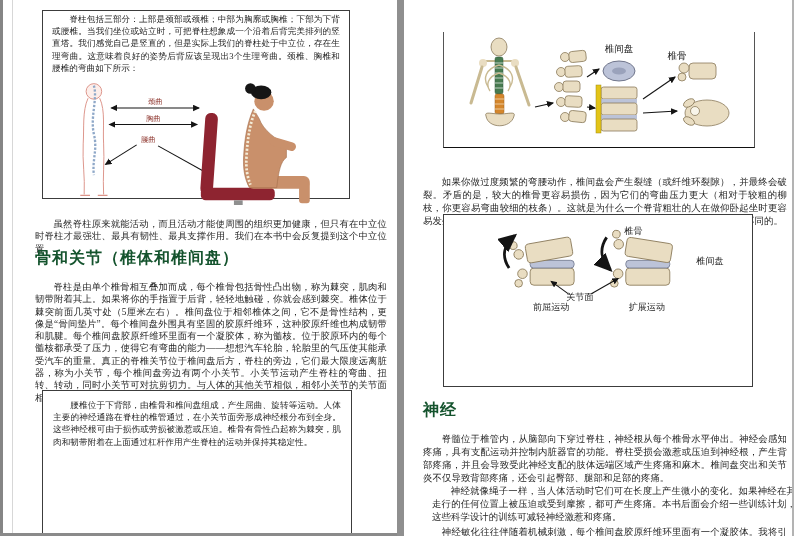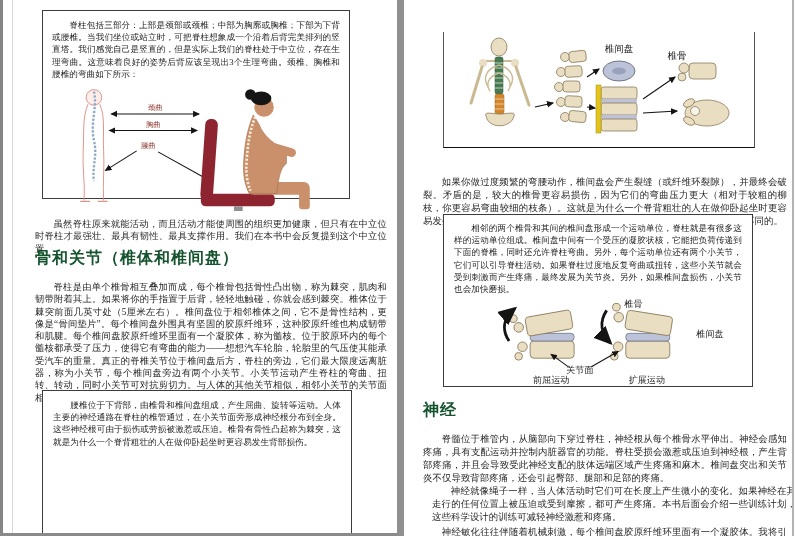--- a/index.html
+++ b/index.html
@@ -25,21 +25,21 @@
   svg{display:block;}
   svg text{font-family:"Liberation Serif","DejaVu Serif",serif;}
 </style>
 </head>
 <body>
 
 <div class="screen">
 
   <div class="page page-left">
 
-    <div class="tbox" style="left:29px;top:10px;width:308px;height:189px;padding:8px 9px 0;">
+    <div class="tbox" style="left:29px;top:10px;width:308px;height:189px;padding:2px 9px 0;">
       <p class="boxp">脊柱包括三部分：上部是颈部或颈椎；中部为胸廓或胸椎；下部为下背或腰椎。当我们坐位或站立时，可把脊柱想象成一个沿着后背完美排列的竖直塔。我们感觉自己是竖直的，但是实际上我们的脊柱处于中立位，存在生理弯曲。这意味着良好的姿势后背应该呈现出3个生理弯曲。颈椎、胸椎和腰椎的弯曲如下所示：</p>
       <svg width="282" height="128" viewBox="0 0 290 130" style="margin:3px auto 0;">
         <defs>
           <marker id="ahA" markerWidth="7" markerHeight="7" refX="5.5" refY="3" orient="auto-start-reverse">
             <path d="M0,0 L6.5,3 L0,6 Z" fill="#141414"></path>
           </marker>
         </defs>
 
         <g>
           <circle cx="40" cy="14" r="8" fill="#fdeeea" stroke="#dc9489" stroke-width="1"></circle>
@@ -84,21 +84,21 @@
       </svg>
     </div>
 
     <p class="bodyp" style="left:22px;top:218px;width:352px;">虽然脊柱原来就能活动，而且活动才能使周围的组织更加健康，但只有在中立位时脊柱才最强壮、最具有韧性、最具支撑作用。我们在本书中会反复提到这个中立位置。</p>
 
     <h2 class="heading" style="left:22px;top:248px;">骨和关节（椎体和椎间盘）</h2>
 
     <p class="bodyp" style="left:22px;top:281px;width:352px;">脊柱是由单个椎骨相互叠加而成，每个椎骨包括骨性凸出物，称为棘突，肌肉和韧带附着其上。如果将你的手指置于后背，轻轻地触碰，你就会感到棘突。椎体位于棘突前面几英寸处（5厘米左右）。椎间盘位于相邻椎体之间，它不是骨性结构，更像是“骨间垫片”。每个椎间盘外围具有坚固的胶原纤维环，这种胶原纤维也构成韧带和肌腱。每个椎间盘胶原纤维环里面有一个凝胶体，称为髓核。位于胶原环内的每个髓核都承受了压力，使得它有弯曲的能力——想想汽车轮胎，轮胎里的气压使其能承受汽车的重量。真正的脊椎关节位于椎间盘后方，脊柱的旁边，它们最大限度远离脏器，称为小关节，每个椎间盘旁边有两个小关节。小关节运动产生脊柱的弯曲、扭转、转动，同时小关节可对抗剪切力。与人体的其他关节相似，相邻小关节的关节面相互滑动使脊柱产生平滑的运动模式。</p>
 
     <div class="tbox" style="left:29px;top:390px;width:310px;height:160px;padding:8px 10px 0;">
-      <p class="boxp">腰椎位于下背部，由椎骨和椎间盘组成，产生屈曲、旋转等运动。人体主要的神经通路在脊柱的椎管通过，在小关节面旁形成神经根分布到全身。这些神经根可由于损伤或劳损被激惹或压迫。椎骨有骨性凸起称为棘突，这就是为什么一个脊背粗壮的人在做仰卧起坐时更容易发生背部损伤。</p>
+      <p class="boxp">腰椎位于下背部，由椎骨和椎间盘组成，产生屈曲、旋转等运动。人体主要的神经通路在脊柱的椎管通过，在小关节面旁形成神经根分布到全身。这些神经根可由于损伤或劳损被激惹或压迫。椎骨有骨性凸起称为棘突，肌肉和韧带附着在上面通过杠杆作用产生脊柱的运动并保持其稳定性。</p>
     </div>
   </div>
 
   <div class="page page-right">
 
     <div class="tbox" style="left:39px;top:-6px;width:312px;height:122px;border-color:#555;border-bottom:1.5px solid #111;">
       <svg width="300" height="100" viewBox="0 0 300 100" style="margin:10px auto 0;">
         <defs>
           <marker id="ahB" markerWidth="7" markerHeight="7" refX="5.5" refY="3" orient="auto">
             <path d="M0,0 L6.5,3 L0,6 Z" fill="#141414"></path>
@@ -165,21 +165,20 @@
           <line x1="138" y1="70" x2="146" y2="71" marker-end="url(#ahB)"></line>
           <line x1="194" y1="62" x2="226" y2="40" marker-end="url(#ahB)"></line>
           <line x1="194" y1="76" x2="228" y2="74" marker-end="url(#ahB)"></line>
         </g>
       </svg>
     </div>
 
     <p class="bodyp" style="left:19px;top:144px;width:364px;">如果你做过度频繁的弯腰动作，椎间盘会产生裂缝（或纤维环裂隙），并最终会破裂。矛盾的是，较大的椎骨更容易损伤，因为它们的弯曲压力更大（相对于较粗的柳枝，你更容易弯曲较细的枝条）。这就是为什么一个脊背粗壮的人在做仰卧起坐时更容易发生背部损伤，而纤瘦的人反而不容易受伤——运动对不同人体影响方式是不同的。</p>
 
     <div class="tbox" style="left:39px;top:182px;width:310px;height:173px;padding:7px 10px 0;">
-      <p class="boxp">相邻的两个椎骨和其间的椎间盘形成一个运动单位，脊柱就是有很多这样的运动单位组成。椎间盘中间有一个受压的凝胶状核，它能把负荷传递到下面的脊椎，同时还允许脊柱弯曲。另外，每个运动单位还有两个小关节，它们可以引导脊柱活动。如果脊柱过度地反复弯曲或扭转，这些小关节就会受到刺激而产生疼痛，最终发展为关节炎。另外，如果椎间盘损伤，小关节也会加快磨损。</p>
       <svg width="290" height="88" viewBox="0 0 300 92" style="margin:2px auto 0;">
         <defs>
           <marker id="ahC" markerWidth="7" markerHeight="7" refX="5.5" refY="3" orient="auto-start-reverse">
             <path d="M0,0 L6.5,3 L0,6 Z" fill="#141414"></path>
           </marker>
         </defs>
 
         <g stroke="#8a7a5a" stroke-width="0.9">
           <circle cx="70" cy="52" r="5" fill="#e9ddc2"></circle>
           <circle cx="66" cy="62" r="4" fill="#e9ddc2"></circle>

